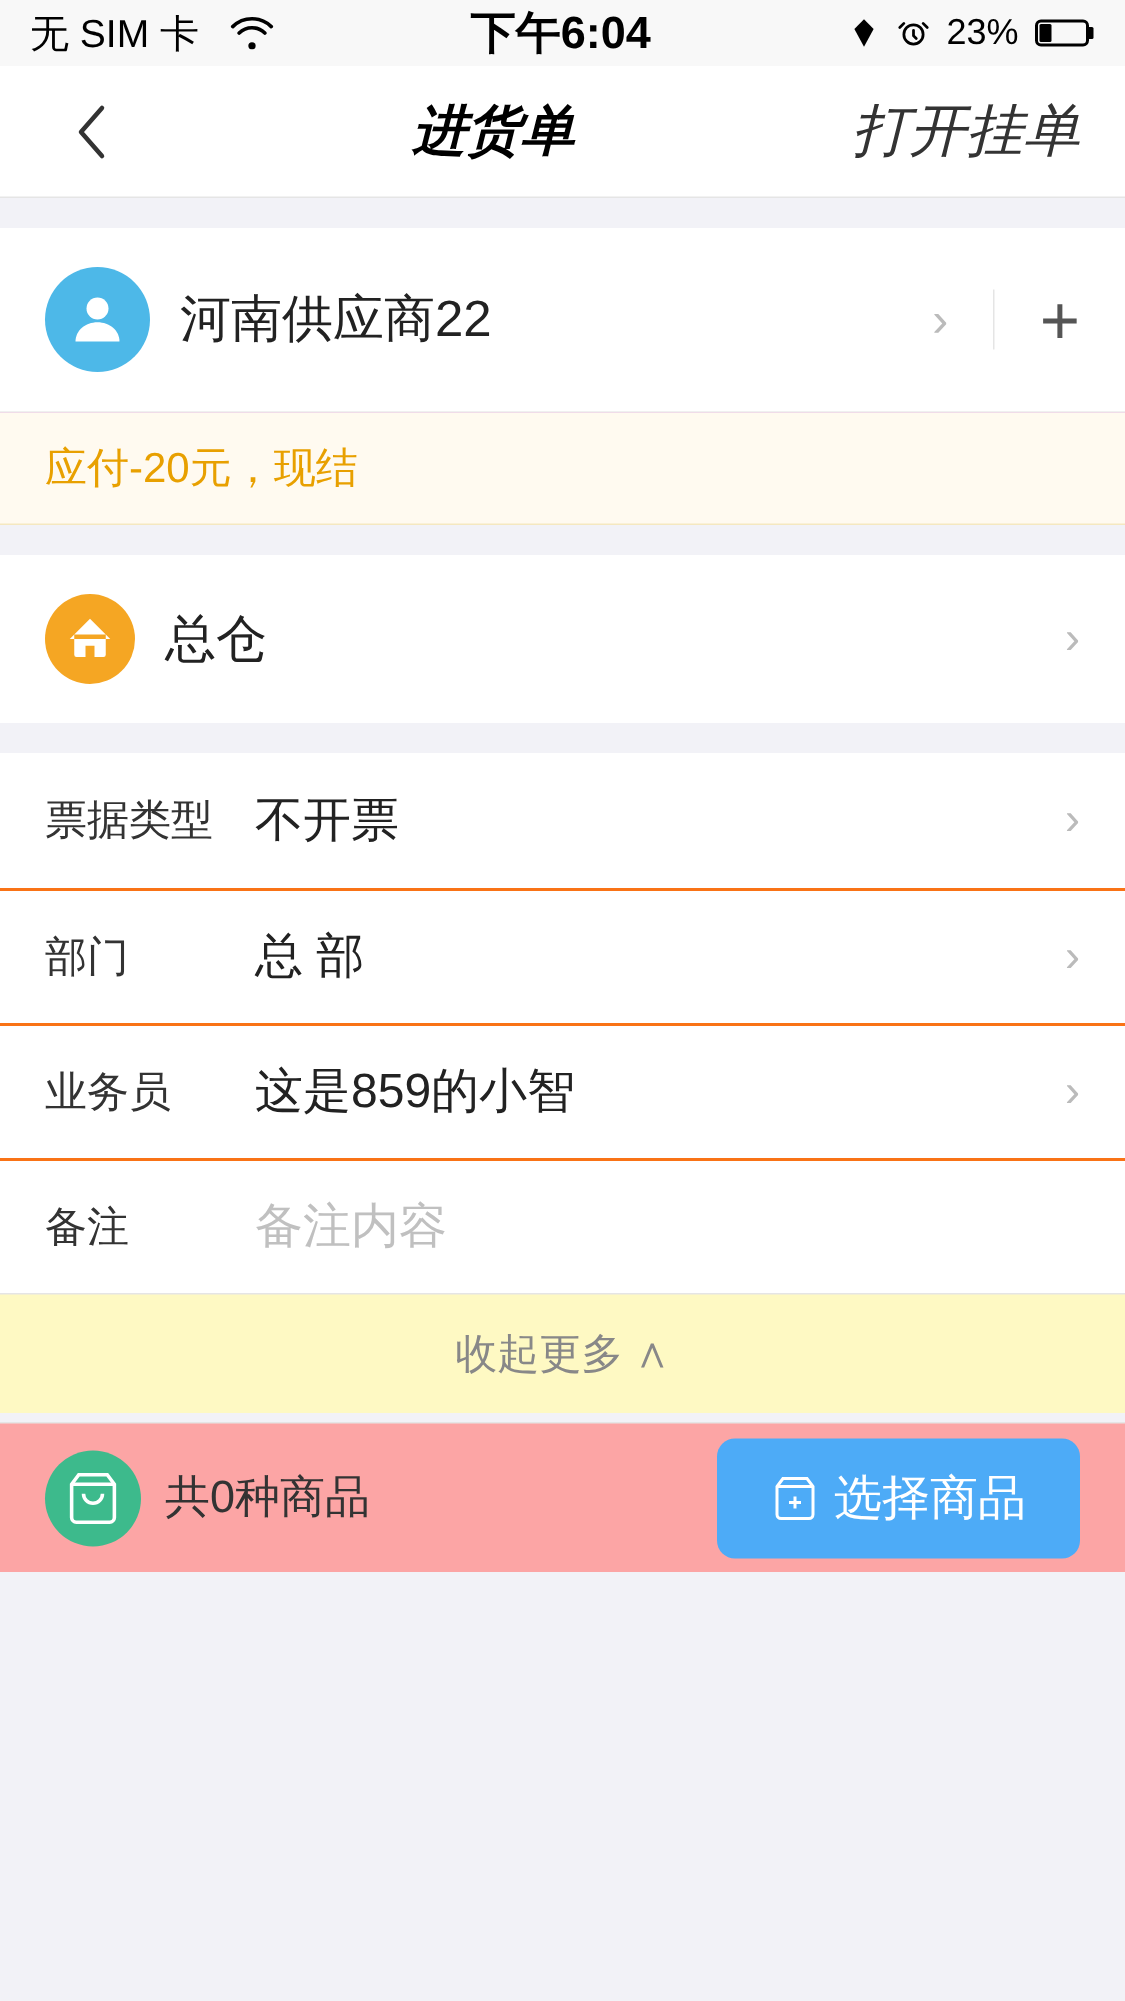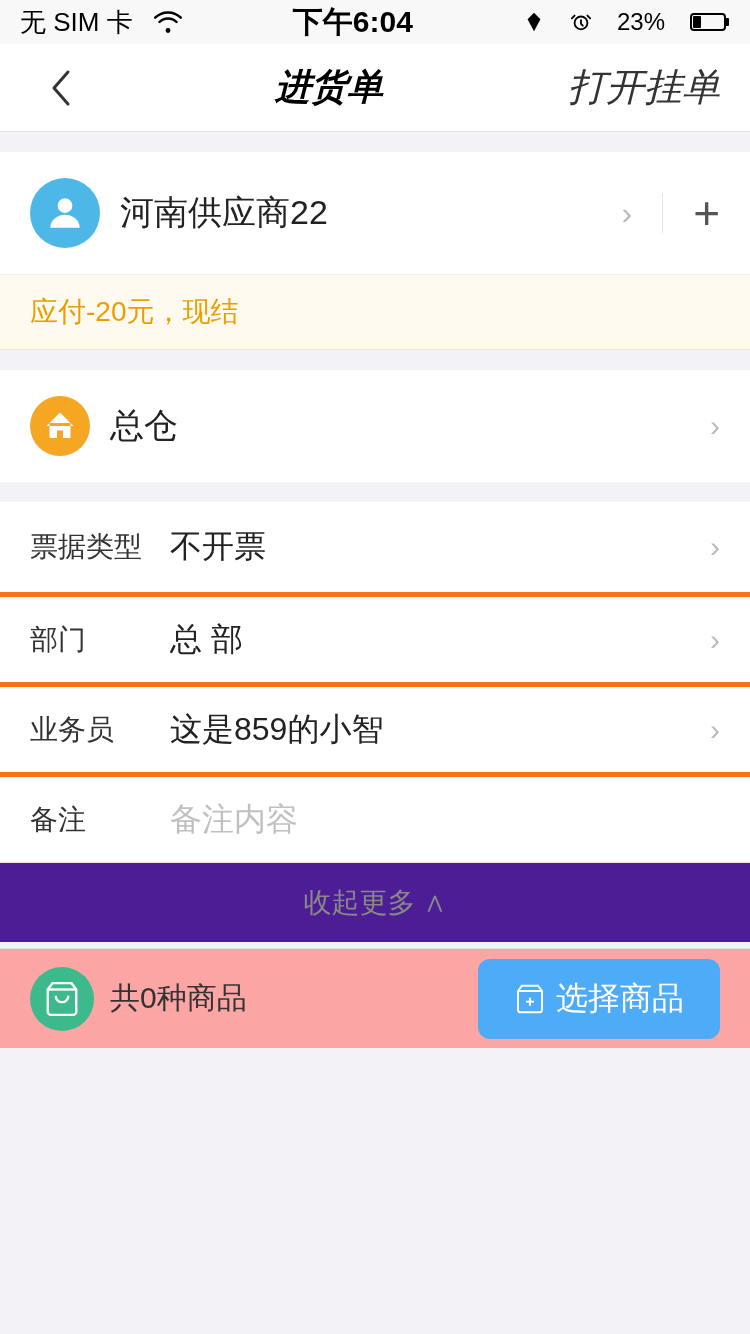--- a/index.html
+++ b/index.html
@@ -31,21 +31,21 @@
       color: #000;
     }
     .status-center {
       font-size: 30px;
       font-weight: 600;
       color: #000;
     }
     .status-right {
       display: flex;
       align-items: center;
-      gap: 25px;
+      gap: 11px;
       font-size: 24px;
       color: #000;
     }
 
     
     .nav-bar {
       width: 750px;
       height: 88px;
       background: #fff;
       display: flex;
@@ -178,40 +178,40 @@
       font-size: 30px;
     }
 
     
     .form-row {
       display: flex;
       align-items: center;
       padding: 0 30px;
       height: 90px;
       background: #fff;
-      border-top: 5px solid #f97316;
+      border-top: 2px solid #f97316;
     }
     .form-label {
       font-size: 28px;
       color: #333;
       width: 140px;
       flex-shrink: 0;
     }
     .form-value {
       flex: 1;
       font-size: 32px;
       color: #222;
     }
     .form-value.placeholder {
       color: #c0c0c0;
     }
 
     
     .collapse-row {
-      background: #4c1d95;
+      background: #fef9c3;
       height: 80px;
       display: flex;
       align-items: center;
       justify-content: center;
       cursor: pointer;
       border-top: 1px solid #e5e5e5;
     }
     .collapse-text {
       font-size: 28px;
       color: #888;

